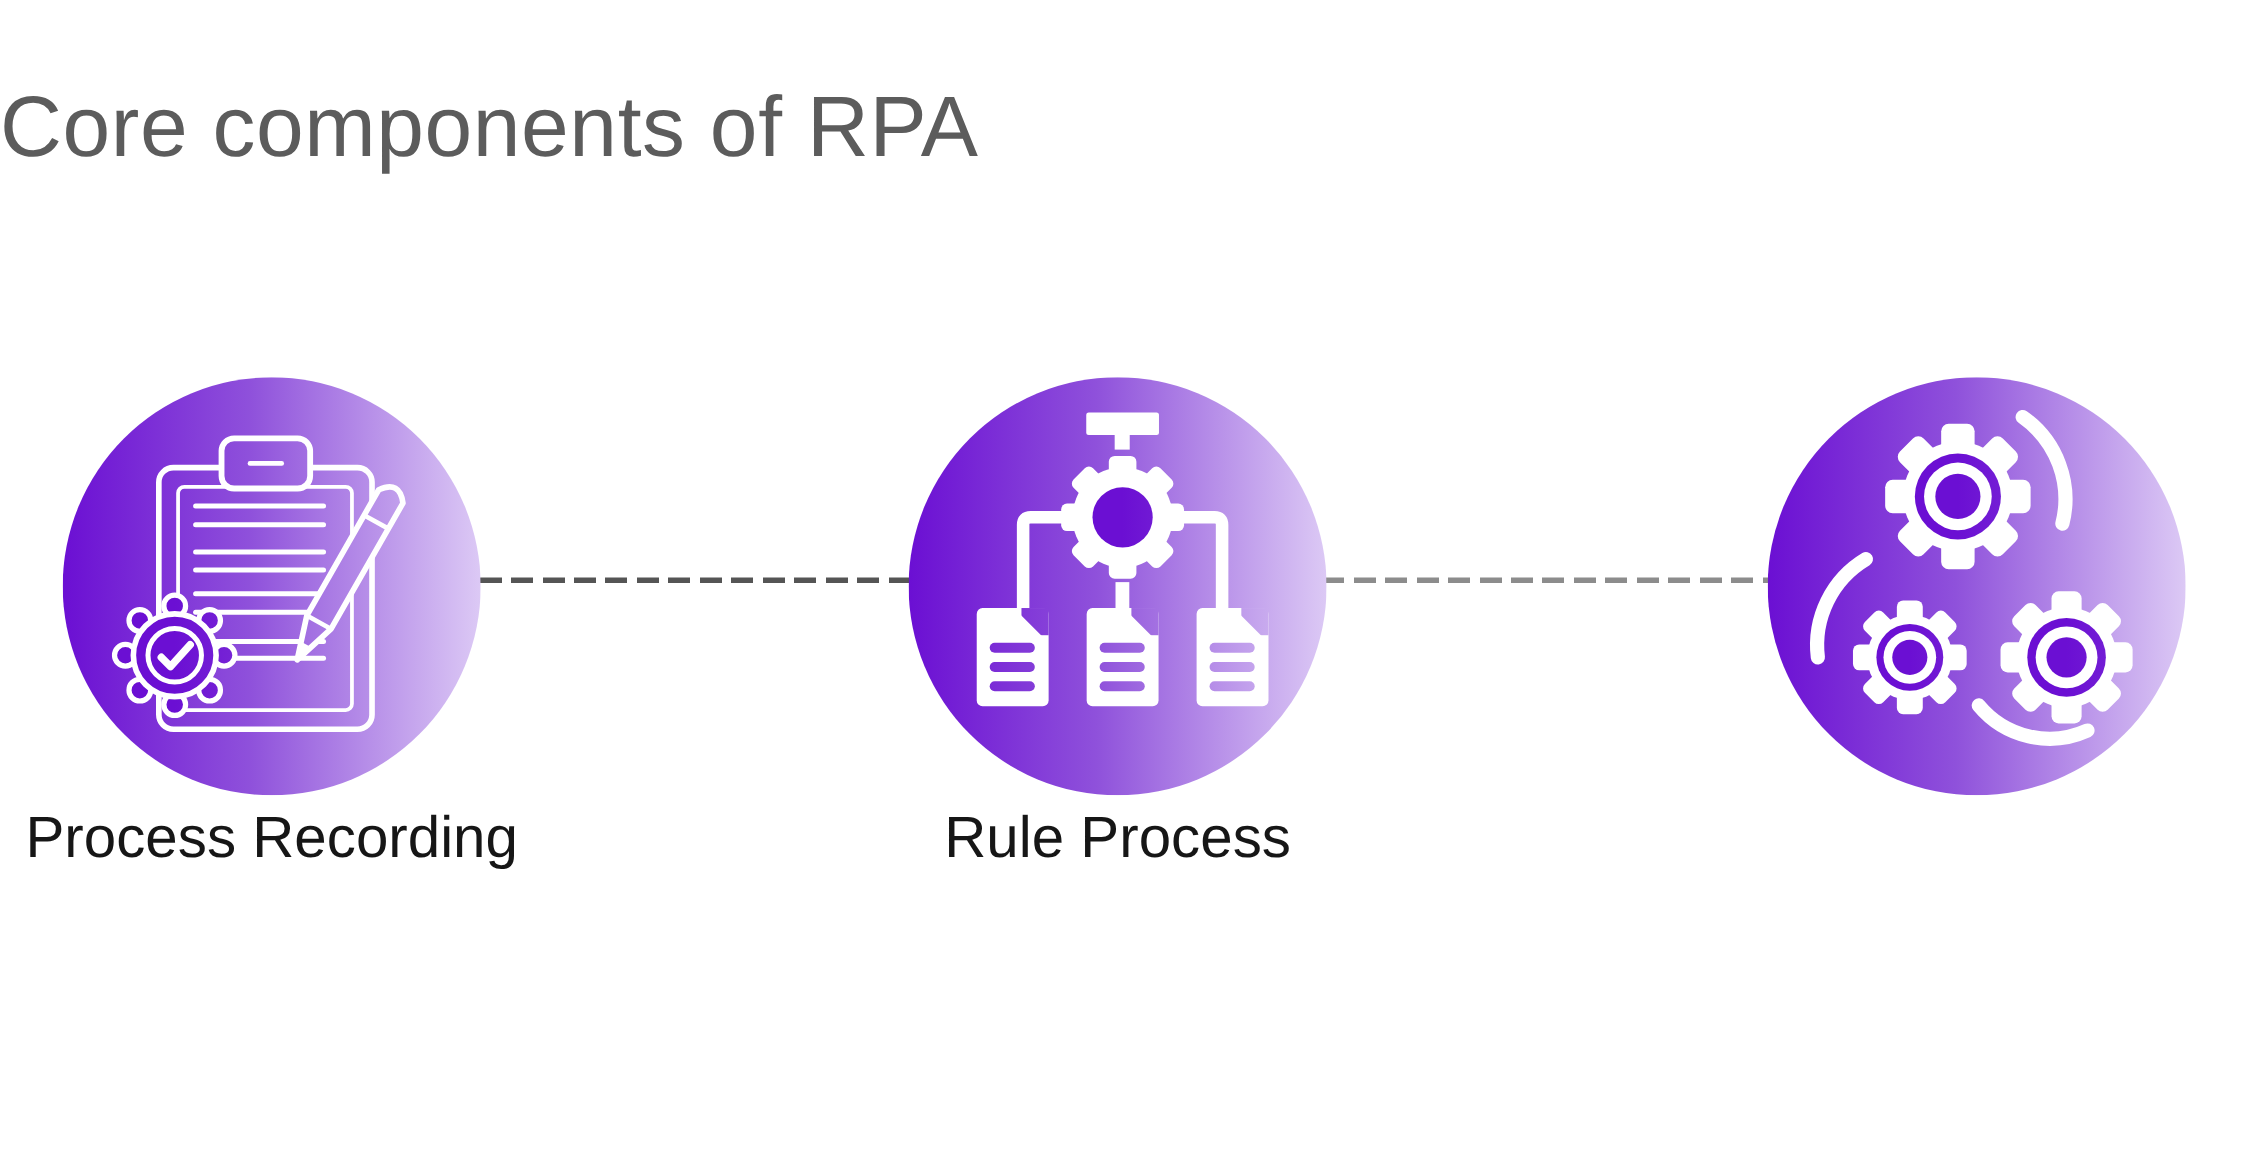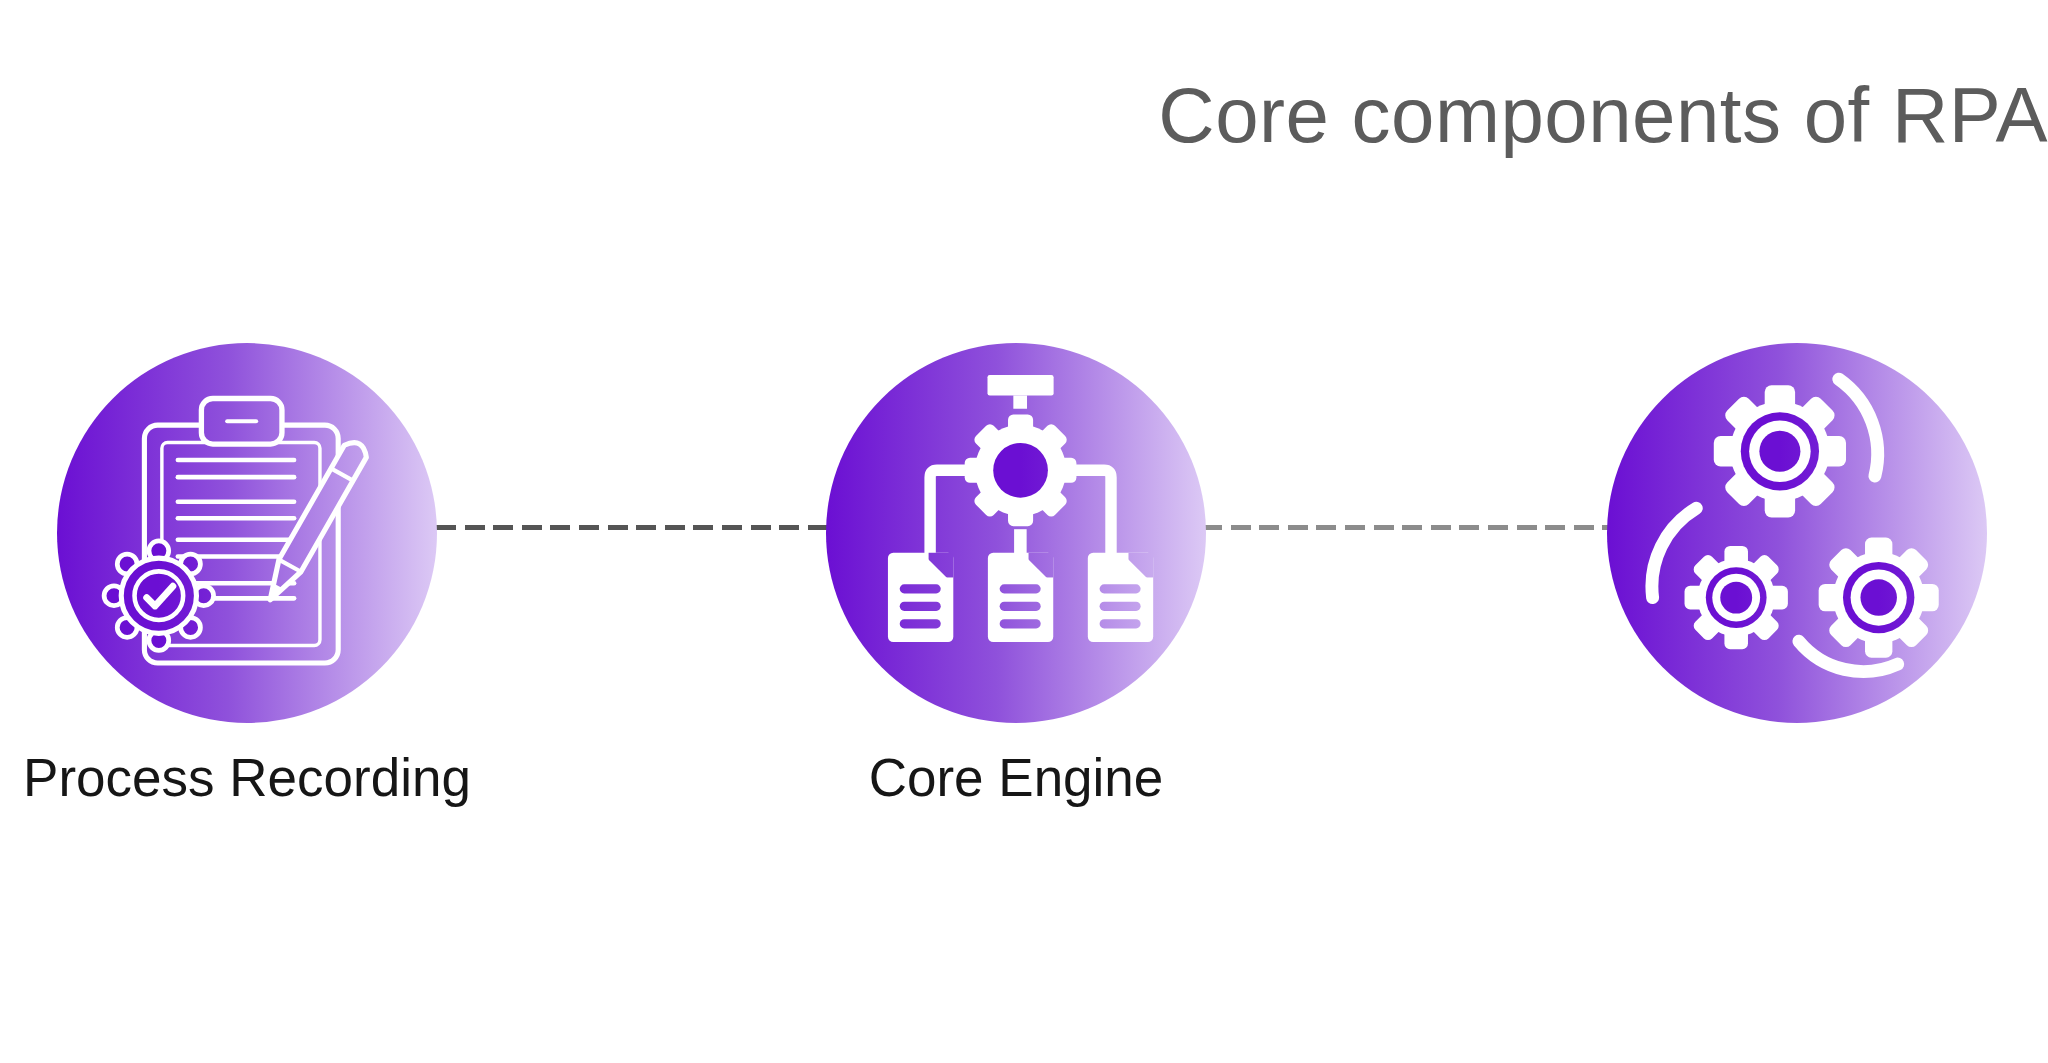--- a/index.html
+++ b/index.html
@@ -3,30 +3,30 @@
 <meta charset="utf-8">
 <style>
   html,body{margin:0;padding:0}
   body{
     width:2048px;height:1063px;position:relative;overflow:hidden;
     background:var(--background,#fff);
     font-family:"Liberation Sans",sans-serif;
   }
   .title{
     position:absolute;top:70px;left:0;width:100%;
-    text-align:right;font-size:78px;font-weight:400;
+    text-align:left;font-size:78px;font-weight:400;
     color:var(--title_color,#5c5c5c);letter-spacing:.5px;
   }
   .component{position:absolute;top:343px;width:380px;height:380px}
   #comp-1{left:57px}
   #comp-2{left:826px}
   #comp-3{left:1607px}
   .badge{width:380px;height:380px;display:block}
   .comp-label{
-    position:absolute;top:404px;left:50%;transform:translateX(-50%);
+    position:absolute;top:388px;left:50%;transform:translateX(-50%);
     white-space:nowrap;font-size:53px;font-weight:500;
     color:var(--label_color,#161616);
   }
   .connector{position:absolute;top:525px;height:4.5px}
   #connector-1{
     left:436px;width:398px;
     background:repeating-linear-gradient(90deg,
       var(--connector_left_color,#555) 0 20px,transparent 20px 28.6px);
   }
   #connector-2{
@@ -142,21 +142,21 @@
       <g>
         <rect class="fw" x="68.9" y="55.2" width="17.2" height="23.5" rx="1.4"></rect>
         <rect fill="url(#circleGrad)" x="79.6" y="55.2" width="6.5" height="6.5"></rect>
         <path class="fw" d="M 78.9,56.3 L 85,62.4 L 78.9,62.4 Z"></path>
         <rect fill="url(#circleGrad)" x="72" y="63.5" width="10.8" height="2.4" rx="1.2"></rect>
         <rect fill="url(#circleGrad)" x="72" y="68.1" width="10.8" height="2.4" rx="1.2"></rect>
         <rect fill="url(#circleGrad)" x="72" y="72.7" width="10.8" height="2.4" rx="1.2"></rect>
       </g>
     </g>
   </svg>
-  <div class="comp-label">Core Engine</div>
+  <div class="comp-label">Rule Process</div>
 </div>
 
 <div class="component" id="comp-3">
   <svg class="badge" viewBox="0 0 100 100">
     <circle cx="50" cy="50" r="50" fill="url(#circleGrad)"></circle>
     <g transform="translate(45.5,28.5)">
       <g class="fw">
         <rect x="-4" y="-17.4" width="8" height="34.8" rx="1.8"></rect>
         <rect x="-4" y="-17.4" width="8" height="34.8" rx="1.8" transform="rotate(45)"></rect>
         <rect x="-4" y="-17.4" width="8" height="34.8" rx="1.8" transform="rotate(90)"></rect>

